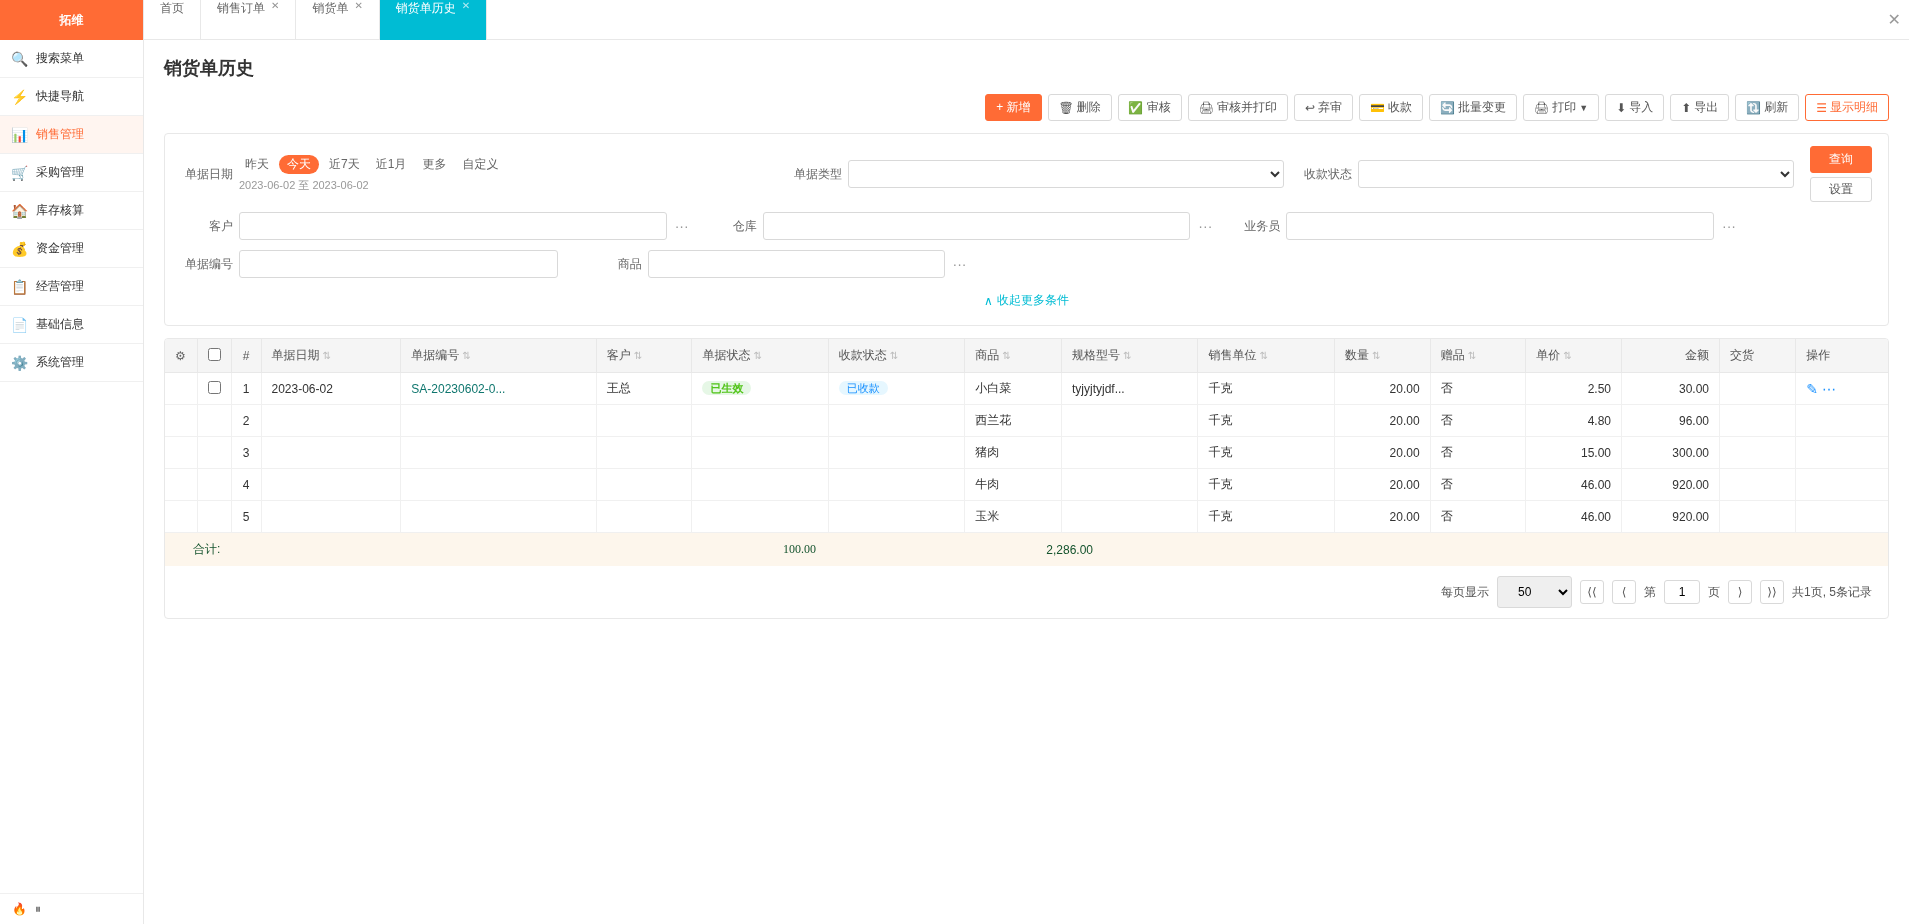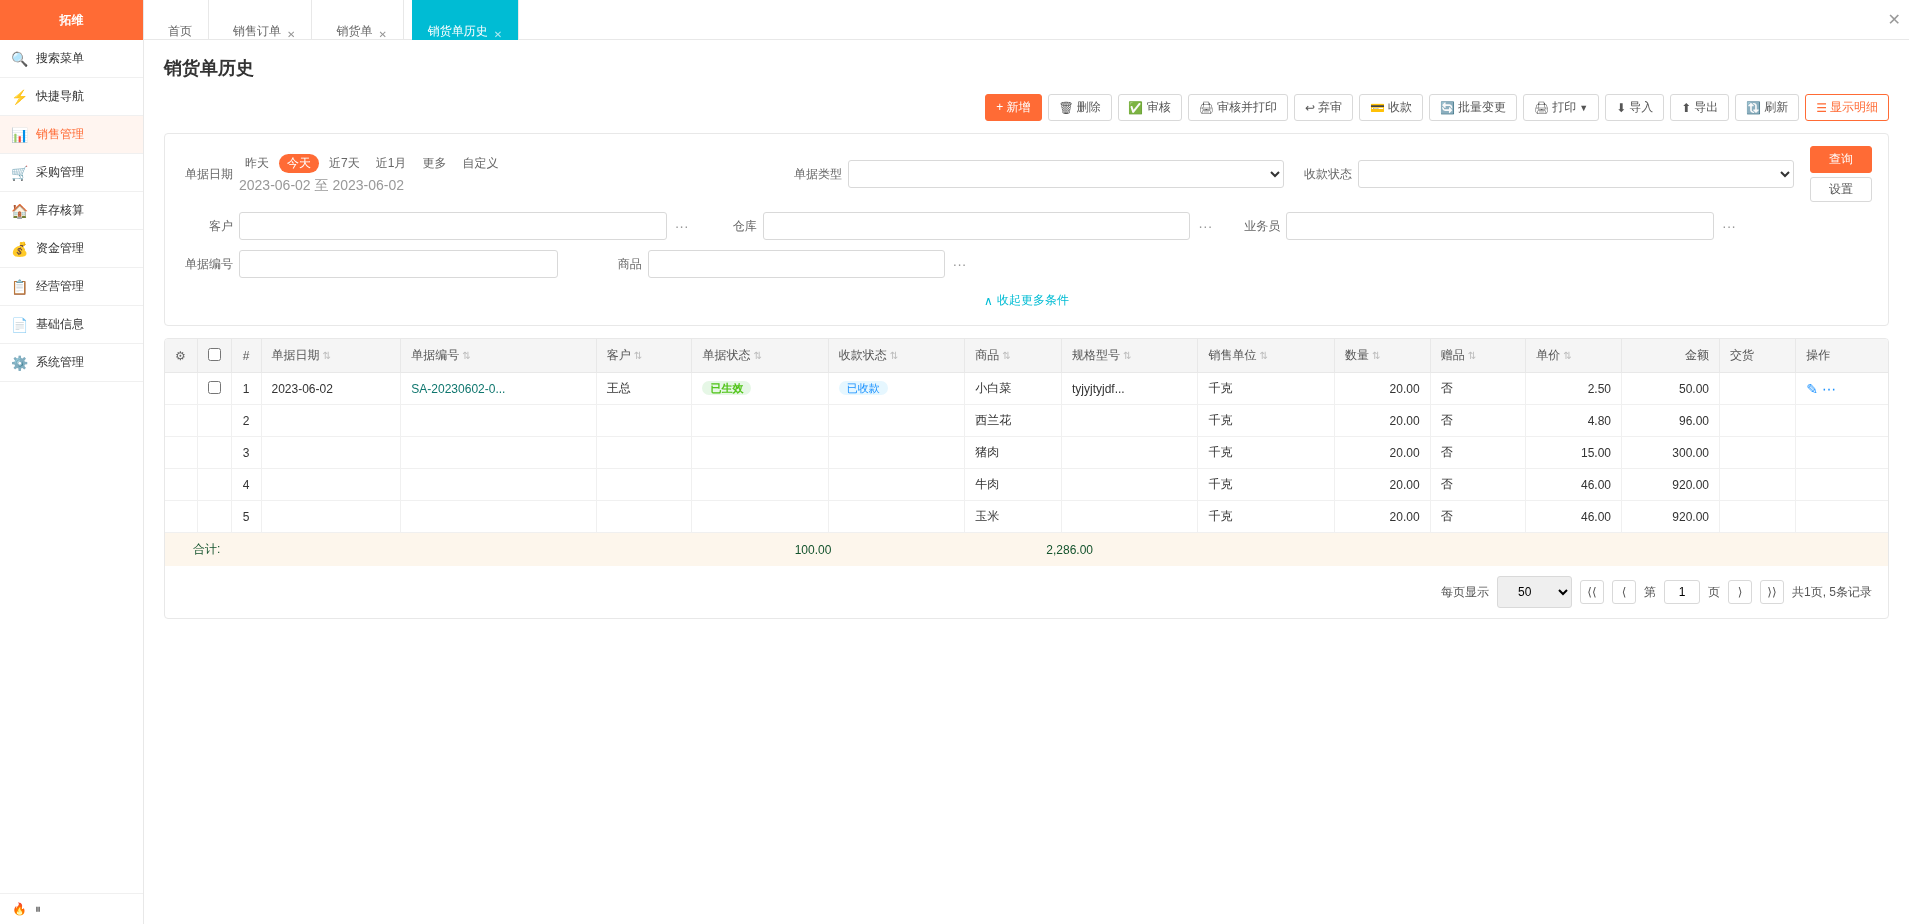--- a/index.html
+++ b/index.html
@@ -55,28 +55,27 @@
       border-bottom: 1px solid #e8e8e8;
       display: flex;
       align-items: center;
       padding: 0;
       flex-shrink: 0;
     }
     .tab {
       height: 40px;
       padding: 0 16px;
       display: flex;
-      align-items: flex-end;
+      align-items: flex-start;
       gap: 6px;
       cursor: pointer;
       border-right: 1px solid #e8e8e8;
       color: #666;
       white-space: nowrap;
       font-size: 13px;
-      margin-left: 8px;
     }
     .tab.active {
       background: #00bcd4;
       color: #fff;
     }
     .tab-close {
       font-size: 10px;
       color: inherit;
       opacity: 0.7;
     }
@@ -187,21 +186,21 @@
       font-size: 12px;
       border-radius: 2px;
     }
     .date-tab.active {
       background: #ff6b35;
       color: #fff;
       border-radius: 10px;
       padding: 1px 8px;
     }
     .date-val {
-      font-size: 14px;
+      font-size: 11px;
       color: #999;
       margin-top: 2px;
     }
     .collapse-btn {
       text-align: center;
       color: #00bcd4;
       cursor: pointer;
       font-size: 12px;
       padding: 4px 0;
       display: flex;
@@ -628,21 +627,21 @@
       </td>
       <td>
         <span class="badge-paid">已收款</span>
       </td>
       <td>小白菜</td>
       <td>tyjyjtyjdf...</td>
       <td>千克</td>
       <td class="text-right">20.00</td>
       <td>否</td>
       <td class="text-right">2.50</td>
-      <td class="text-right">50.00</td>
+      <td class="text-right">30.00</td>
       <td></td>
       <td>
         <span class="row-op-btn" title="编辑">✎</span><span class="row-op-btn" title="更多">⋯</span>
       </td>
     </tr>
               <tr style="background: rgb(255, 255, 255);">
       <td></td>
       <td>
         
       </td>
@@ -747,21 +746,21 @@
       <td></td>
       <td>
         
       </td>
     </tr>
             </tbody>
         </table>
 
         <div class="total-row">
           <span style="width: 590px; font-weight:500;">合计:</span>
-          <span style="width:180px; text-align:center; padding-right: 120px;">100.00</span>
+          <span style="width:180px; text-align:left; padding-right: 120px; font-family: Liberation Serif, serif;">100.00</span>
           <span style="width:140px; text-align:right; padding-right: 10px;">2,286.00</span>
         </div>
 
         <div class="pagination">
           <span>每页显示</span>
           <select class="per-page-select">
             <option value="50">50</option>
             <option value="100">100</option>
           </select>
           <button class="page-btn">⟨⟨</button>

